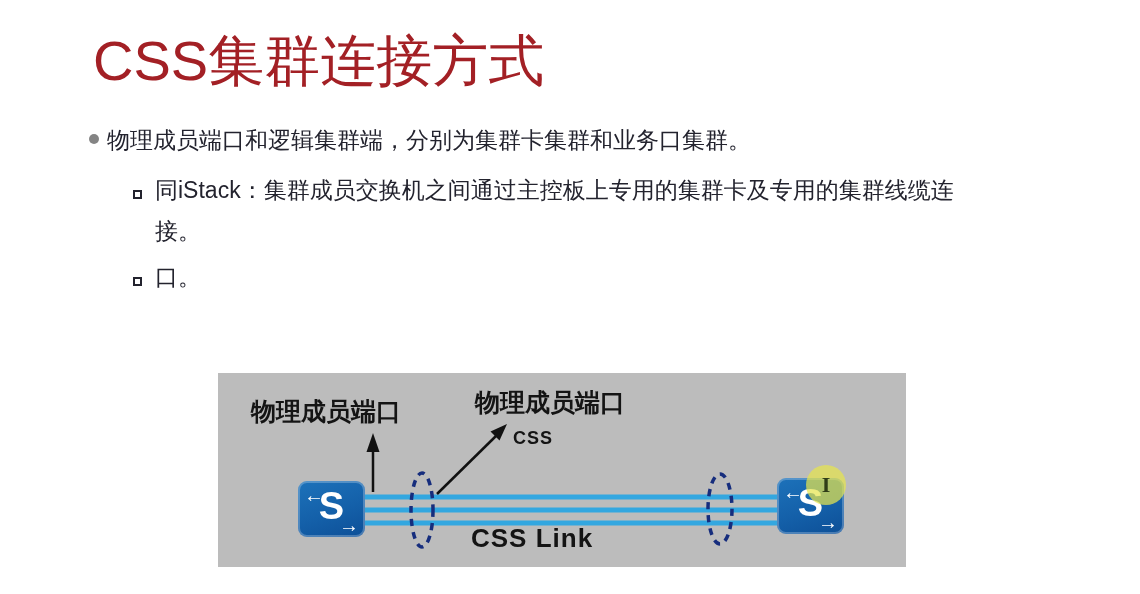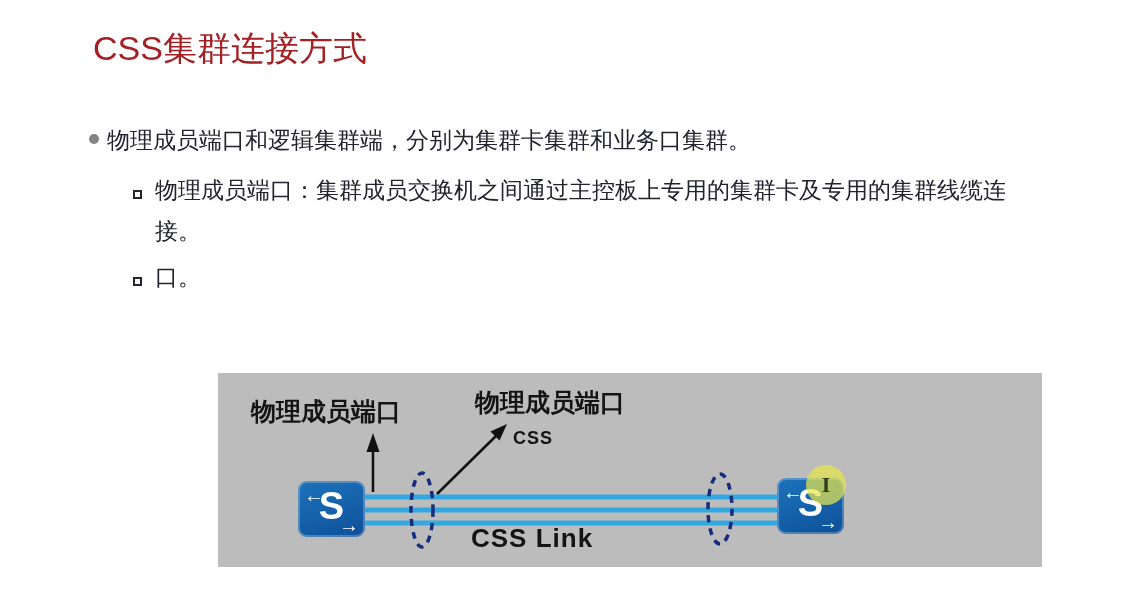--- a/index.html
+++ b/index.html
@@ -2,21 +2,21 @@
 <html><head>
 <meta charset="utf-8">
 <style>
   html,body{margin:0;padding:0;background:#ffffff;}
   .slide{
     position:relative;width:1140px;height:594px;background:#ffffff;overflow:hidden;
     font-family:"Liberation Sans","DejaVu Sans",sans-serif;color:#23232e;
   }
   .title{
     position:absolute;left:93px;top:30px;margin:0;
-    font-size:34px;font-weight:500;line-height:1.1;color:#a32025;letter-spacing:0px;
+    font-size:56px;font-weight:500;line-height:1.1;color:#a32025;letter-spacing:0px;
   }
   .bullet-dot{
     position:absolute;left:89px;top:134px;width:10px;height:10px;border-radius:50%;
     background:#848484;
   }
   .b1-text{
     position:absolute;left:107px;top:125px;width:980px;
     font-size:23px;line-height:30px;color:#23232e;
   }
   .square-marker{
@@ -25,21 +25,21 @@
   }
   .sq1{top:190px;}
   .sq2{top:277px;}
   .sb-text{
     position:absolute;left:155px;width:940px;font-size:23px;color:#23232e;
   }
   .sb-text .ln{height:41px;line-height:41px;white-space:nowrap;}
   .sb1{top:170px;}
   .sb2{top:257px;}
   .diagram{
-    position:absolute;left:218px;top:373px;width:824px;height:194px;
+    position:absolute;left:218px;top:373px;width:688px;height:194px;
     background:#bcbcbc;
   }
   .dg-svg{position:absolute;left:0;top:0;}
   .lbl{position:absolute;font-weight:bold;color:#141414;white-space:nowrap;}
   .lbl-phys{left:33px;top:22px;font-size:25px;}
   .lbl-logi{left:257px;top:13px;font-size:25px;}
   .lbl-css{left:295px;top:55px;font-size:18px;letter-spacing:1px;}
   .lbl-link{left:253px;top:150px;font-size:26px;letter-spacing:1px;}
   .switch{
     position:absolute;width:67px;height:56px;border-radius:9px;
@@ -70,21 +70,21 @@
 
 <div class="slide">
 
   <h1 class="title">CSS集群连接方式</h1>
 
   <span class="bullet-dot"></span>
   <div class="b1-text">物理成员端口和逻辑集群端，分别为集群卡集群和业务口集群。</div>
 
   <span class="square-marker sq1"></span>
   <div class="sb-text sb1">
-    <div class="ln">物理成员端口：集群成员交换机之间通过主控板上专用的集群卡及专用的集群线缆连</div>
+    <div class="ln">同iStack：集群成员交换机之间通过主控板上专用的集群卡及专用的集群线缆连</div>
     <div class="ln">接。</div>
   </div>
 
   <span class="square-marker sq2"></span>
   <div class="sb-text sb2">
     <div class="ln">口。</div>
   </div>
 
   <div class="diagram">
 

